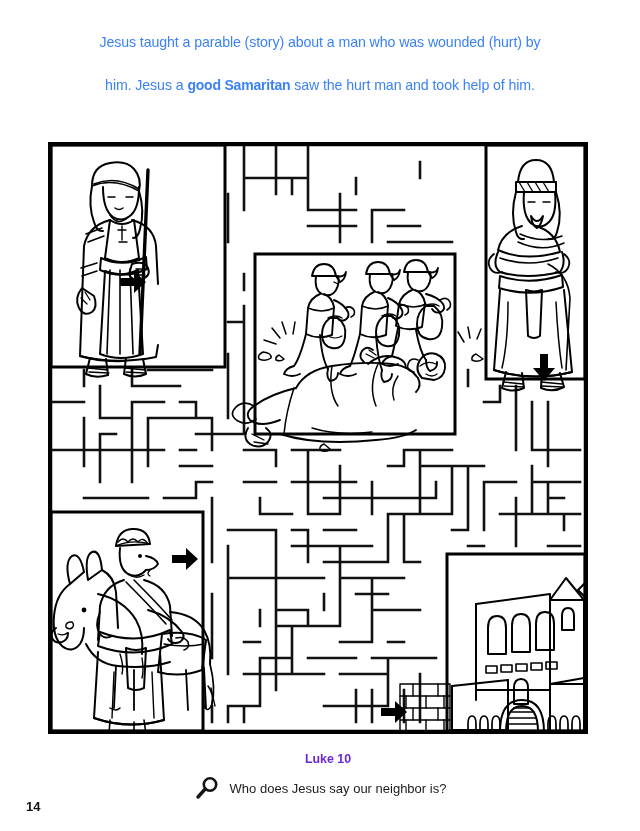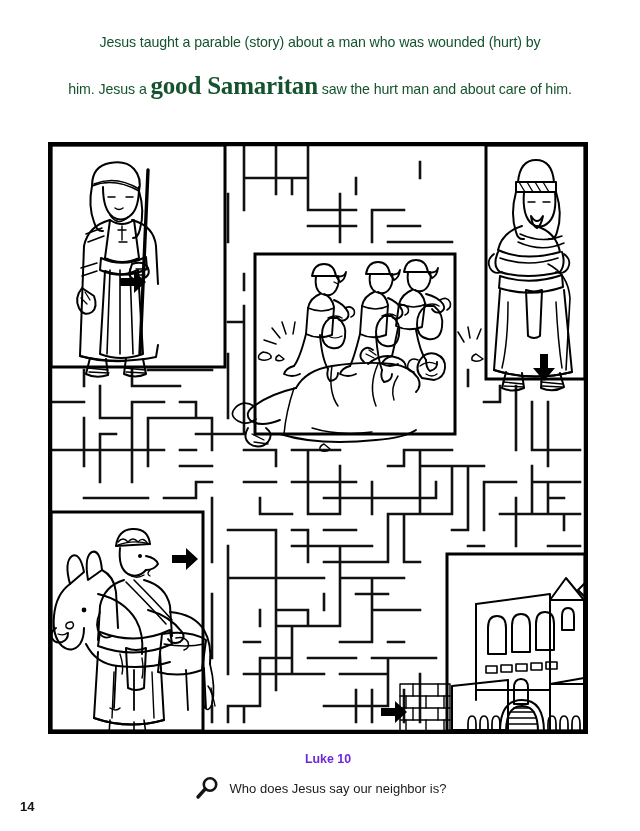--- a/index.html
+++ b/index.html
@@ -16,27 +16,26 @@
 
   
   #intro {
     position: absolute;
     left: 46px; top: 32px;
     width: 548px;
     text-align: center;
     font-size: 14.2px;
     line-height: 21.5px;
     letter-spacing: -0.1px;
-    color: #14532d;
+    color: #3b82f6;
   }
   #intro .big {
-    font-size: 25px;
+    font-size: 14px;
     font-weight: bold;
     letter-spacing: -0.2px;
-    font-family: Liberation Serif, serif;
   }
 
   
   #maze-wrap {
     position: absolute;
     left: 48px; top: 142px;
     width: 540px; height: 592px;
   }
   #maze-svg { display: block; width: 540px; height: 592px; }
 
@@ -62,33 +61,33 @@
     width: 26px; height: 26px;
     margin-right: 10px;
     flex: 0 0 auto;
   }
   #question-text {
     font-size: 13px;
     color: #1b1b1b;
   }
   #page-number {
     position: absolute;
-    left: 20px; top: 799px;
+    left: 26px; top: 799px;
     font-size: 13px;
     font-weight: bold;
     color: #141414;
   }
 </style>
 </head>
 <body>
 
 <div id="intro">
   <span>Jesus taught a parable (story) about a man who was wounded (hurt) by</span><br>
   <br>
-  <span>him. Jesus a </span><span class="big">good Samaritan</span><span> saw the hurt man and about care of him.</span><br>
+  <span>him. Jesus a </span><span class="big">good Samaritan</span><span> saw the hurt man and took help of him.</span><br>
 </div>
 
 <div id="maze-wrap">
   <svg id="maze-svg" viewBox="0 0 540 592" xmlns="http://www.w3.org/2000/svg">
 
     <g id="maze-walls" stroke="#111111" stroke-width="2.6" stroke-linecap="square" fill="none" d="">
         <path d="M196.0 36.0L260.0 36.0M260.0 68.0L308.0 68.0M324.0 68.0L356.0 68.0M260.0 84.0L292.0 84.0M292.0 84.0L308.0 84.0M340.0 84.0L372.0 84.0M340.0 100.0L372.0 100.0M372.0 100.0L404.0 100.0M180.0 180.0L196.0 180.0M100.0 228.0L164.0 228.0M84.0 244.0L132.0 244.0M4.0 260.0L36.0 260.0M84.0 260.0L116.0 260.0M132.0 260.0L148.0 260.0M436.0 260.0L452.0 260.0M52.0 276.0L84.0 276.0M100.0 276.0L148.0 276.0M148.0 276.0L164.0 276.0M52.0 292.0L68.0 292.0M148.0 292.0L196.0 292.0M4.0 308.0L52.0 308.0M52.0 308.0L116.0 308.0M132.0 308.0L148.0 308.0M196.0 308.0L228.0 308.0M244.0 308.0L292.0 308.0M356.0 308.0L404.0 308.0M484.0 308.0L532.0 308.0M132.0 324.0L164.0 324.0M340.0 324.0L356.0 324.0M372.0 324.0L436.0 324.0M148.0 340.0L164.0 340.0M196.0 340.0L228.0 340.0M244.0 340.0L308.0 340.0M436.0 340.0L468.0 340.0M484.0 340.0L500.0 340.0M500.0 340.0L532.0 340.0M36.0 356.0L100.0 356.0M116.0 356.0L148.0 356.0M276.0 356.0L324.0 356.0M324.0 356.0L388.0 356.0M500.0 356.0L516.0 356.0M212.0 372.0L244.0 372.0M260.0 372.0L292.0 372.0M340.0 372.0L404.0 372.0M452.0 372.0L484.0 372.0M484.0 372.0L532.0 372.0M180.0 388.0L228.0 388.0M244.0 388.0L260.0 388.0M276.0 388.0L308.0 388.0M404.0 388.0L420.0 388.0M244.0 404.0L260.0 404.0M260.0 404.0L324.0 404.0M420.0 404.0L436.0 404.0M500.0 404.0L532.0 404.0M276.0 420.0L340.0 420.0M356.0 420.0L372.0 420.0M180.0 436.0L212.0 436.0M212.0 436.0L260.0 436.0M260.0 436.0L276.0 436.0M292.0 436.0L324.0 436.0M324.0 436.0L340.0 436.0M340.0 436.0L356.0 436.0M308.0 452.0L340.0 452.0M228.0 468.0L260.0 468.0M324.0 468.0L372.0 468.0M228.0 484.0L292.0 484.0M196.0 500.0L212.0 500.0M292.0 500.0L324.0 500.0M340.0 500.0L356.0 500.0M212.0 516.0L228.0 516.0M228.0 516.0L244.0 516.0M260.0 516.0L276.0 516.0M276.0 516.0L308.0 516.0M324.0 516.0L388.0 516.0M196.0 532.0L228.0 532.0M228.0 532.0L276.0 532.0M292.0 532.0L340.0 532.0M180.0 564.0L212.0 564.0M276.0 564.0L340.0 564.0M36.0 228.0L36.0 244.0M36.0 276.0L36.0 324.0M52.0 244.0L52.0 260.0M52.0 260.0L52.0 276.0M52.0 292.0L52.0 340.0M84.0 228.0L84.0 244.0M84.0 260.0L84.0 324.0M84.0 324.0L84.0 340.0M100.0 276.0L100.0 324.0M148.0 260.0L148.0 276.0M148.0 340.0L148.0 356.0M164.0 276.0L164.0 308.0M164.0 356.0L164.0 388.0M164.0 388.0L164.0 420.0M164.0 452.0L164.0 516.0M164.0 564.0L164.0 580.0M180.0 52.0L180.0 100.0M180.0 212.0L180.0 276.0M180.0 404.0L180.0 468.0M180.0 468.0L180.0 532.0M180.0 564.0L180.0 580.0M196.0 4.0L196.0 68.0M196.0 132.0L196.0 148.0M196.0 164.0L196.0 228.0M196.0 228.0L196.0 292.0M196.0 564.0L196.0 580.0M212.0 356.0L212.0 372.0M212.0 468.0L212.0 484.0M212.0 516.0L212.0 564.0M228.0 4.0L228.0 52.0M228.0 308.0L228.0 324.0M228.0 388.0L228.0 452.0M228.0 452.0L228.0 484.0M228.0 484.0L228.0 500.0M228.0 500.0L228.0 548.0M244.0 36.0L244.0 52.0M244.0 484.0L244.0 532.0M260.0 4.0L260.0 68.0M260.0 308.0L260.0 372.0M260.0 388.0L260.0 420.0M260.0 468.0L260.0 484.0M276.0 452.0L276.0 468.0M292.0 52.0L292.0 84.0M292.0 84.0L292.0 100.0M292.0 324.0L292.0 372.0M292.0 404.0L292.0 436.0M292.0 436.0L292.0 484.0M308.0 36.0L308.0 52.0M308.0 548.0L308.0 580.0M324.0 68.0L324.0 100.0M324.0 340.0L324.0 372.0M324.0 436.0L324.0 500.0M324.0 548.0L324.0 580.0M340.0 372.0L340.0 404.0M340.0 404.0L340.0 420.0M340.0 516.0L340.0 564.0M356.0 308.0L356.0 324.0M356.0 372.0L356.0 420.0M356.0 548.0L356.0 580.0M372.0 20.0L372.0 36.0M372.0 308.0L372.0 372.0M372.0 532.0L372.0 580.0M388.0 340.0L388.0 356.0M404.0 324.0L404.0 372.0M420.0 228.0L420.0 244.0M420.0 324.0L420.0 388.0M436.0 340.0L436.0 388.0M452.0 244.0L452.0 260.0M468.0 244.0L468.0 308.0M468.0 356.0L468.0 404.0M484.0 260.0L484.0 308.0M484.0 324.0L484.0 372.0M500.0 260.0L500.0 324.0M500.0 340.0L500.0 372.0M516.0 372.0L516.0 388.0" fill="none" stroke="#111111" stroke-width="2.6" stroke-linecap="square"></path>
       </g>
 
     <g id="scene-panels">

